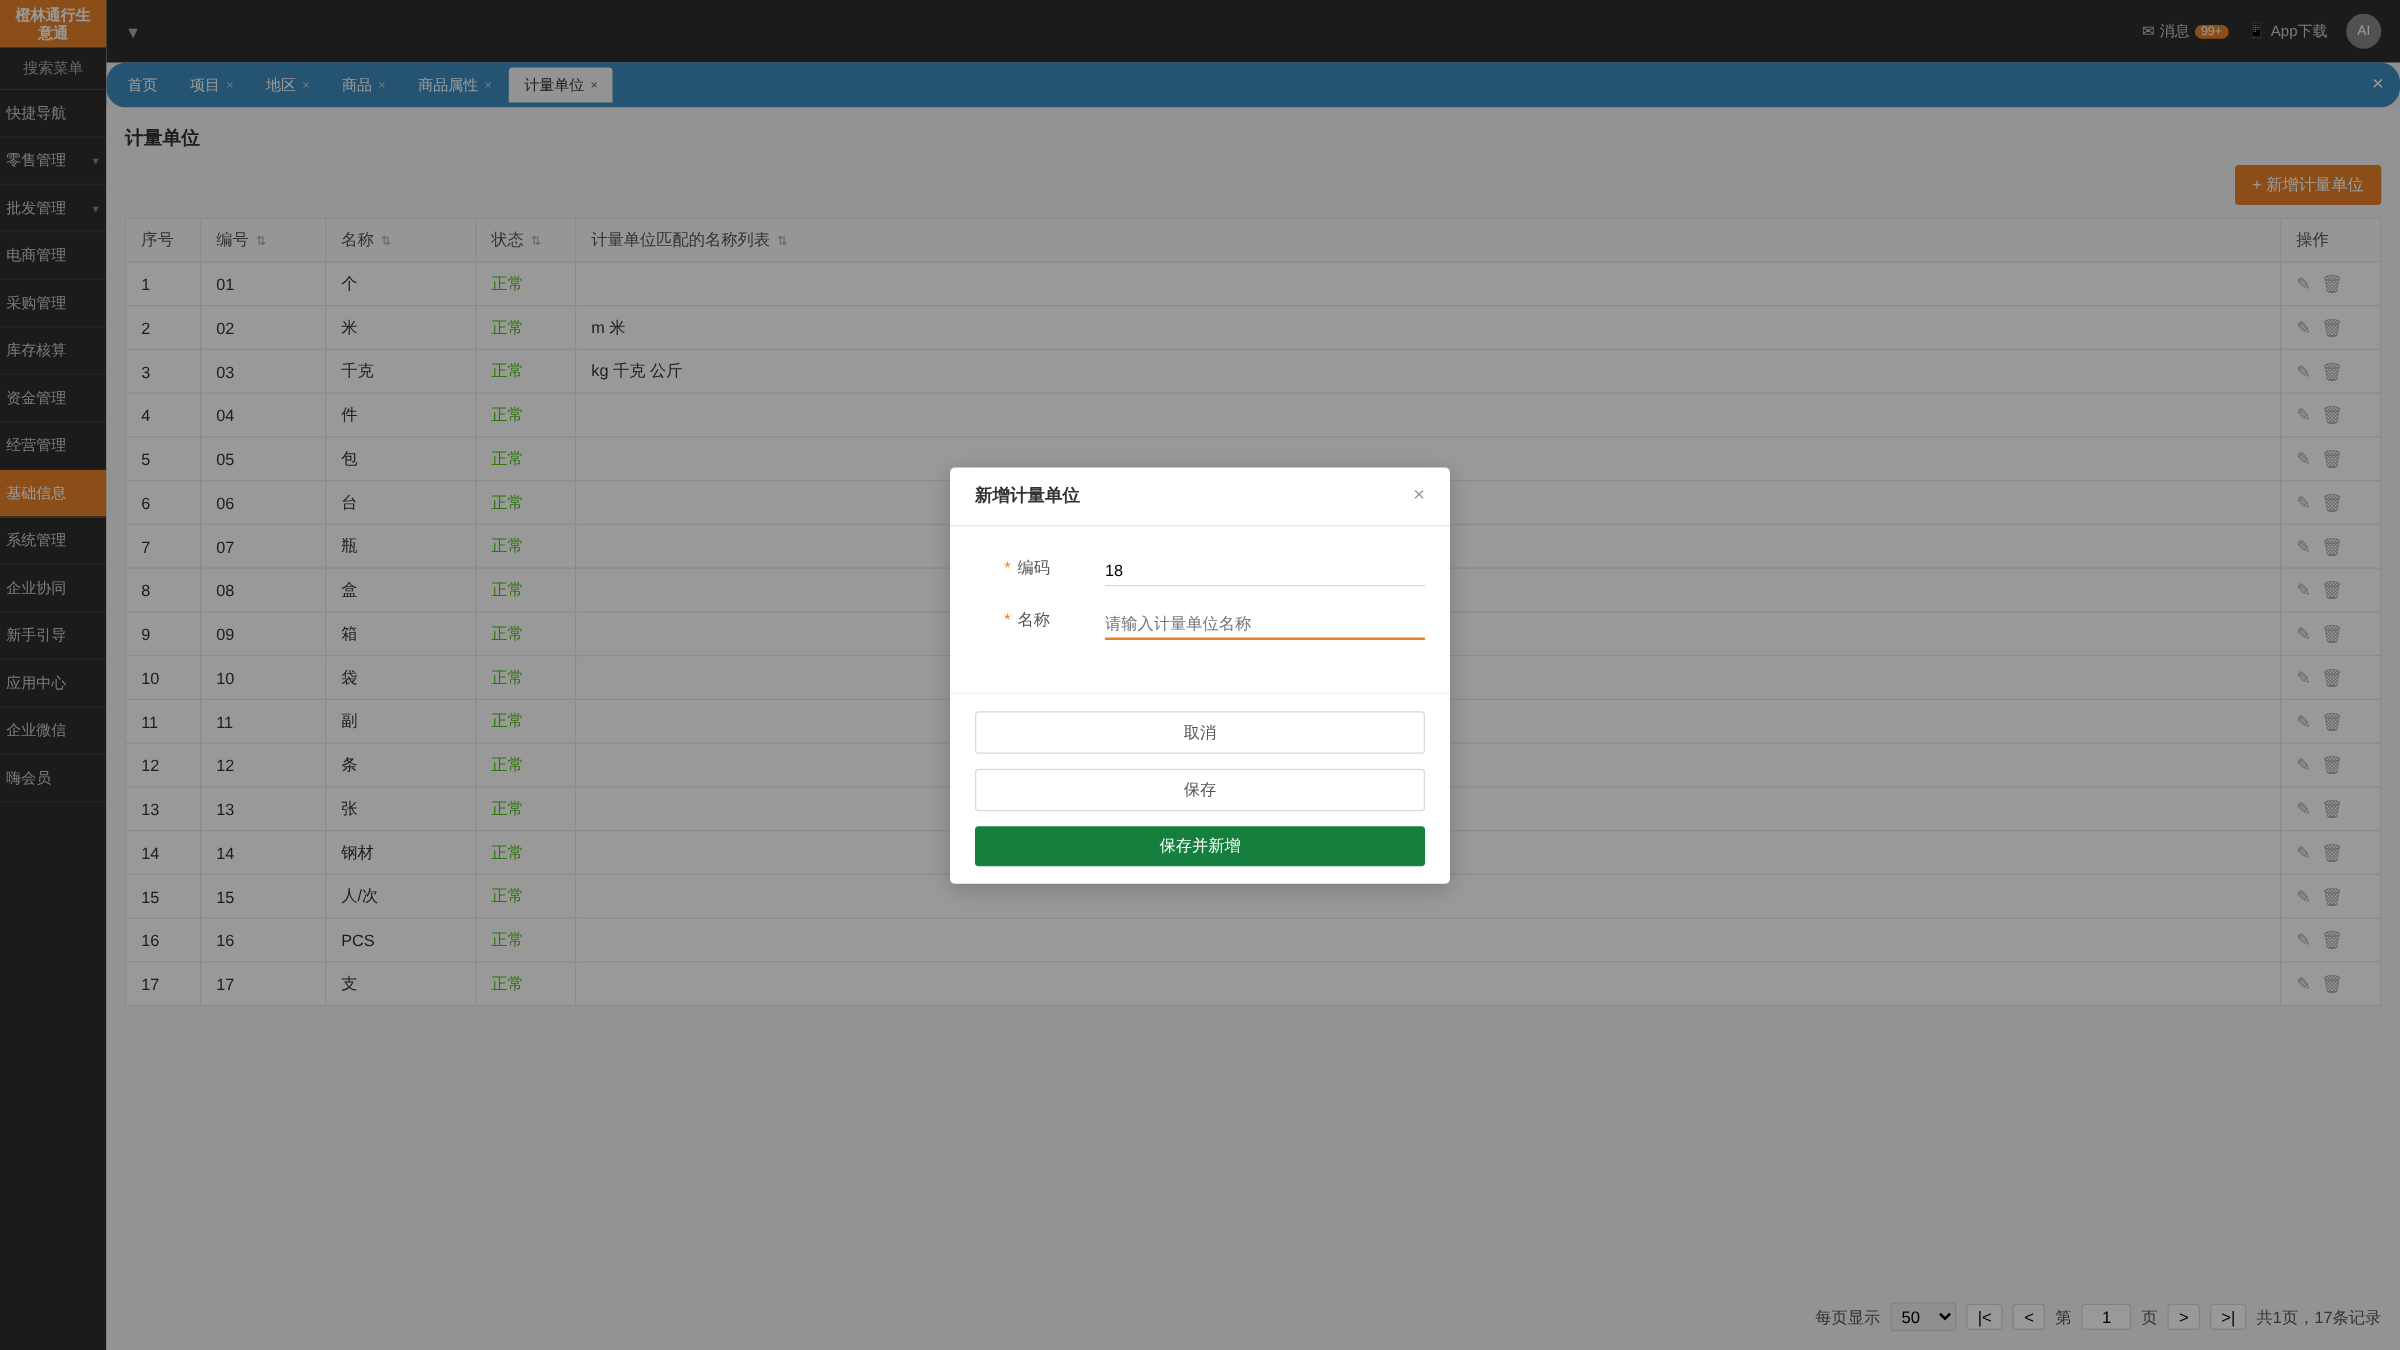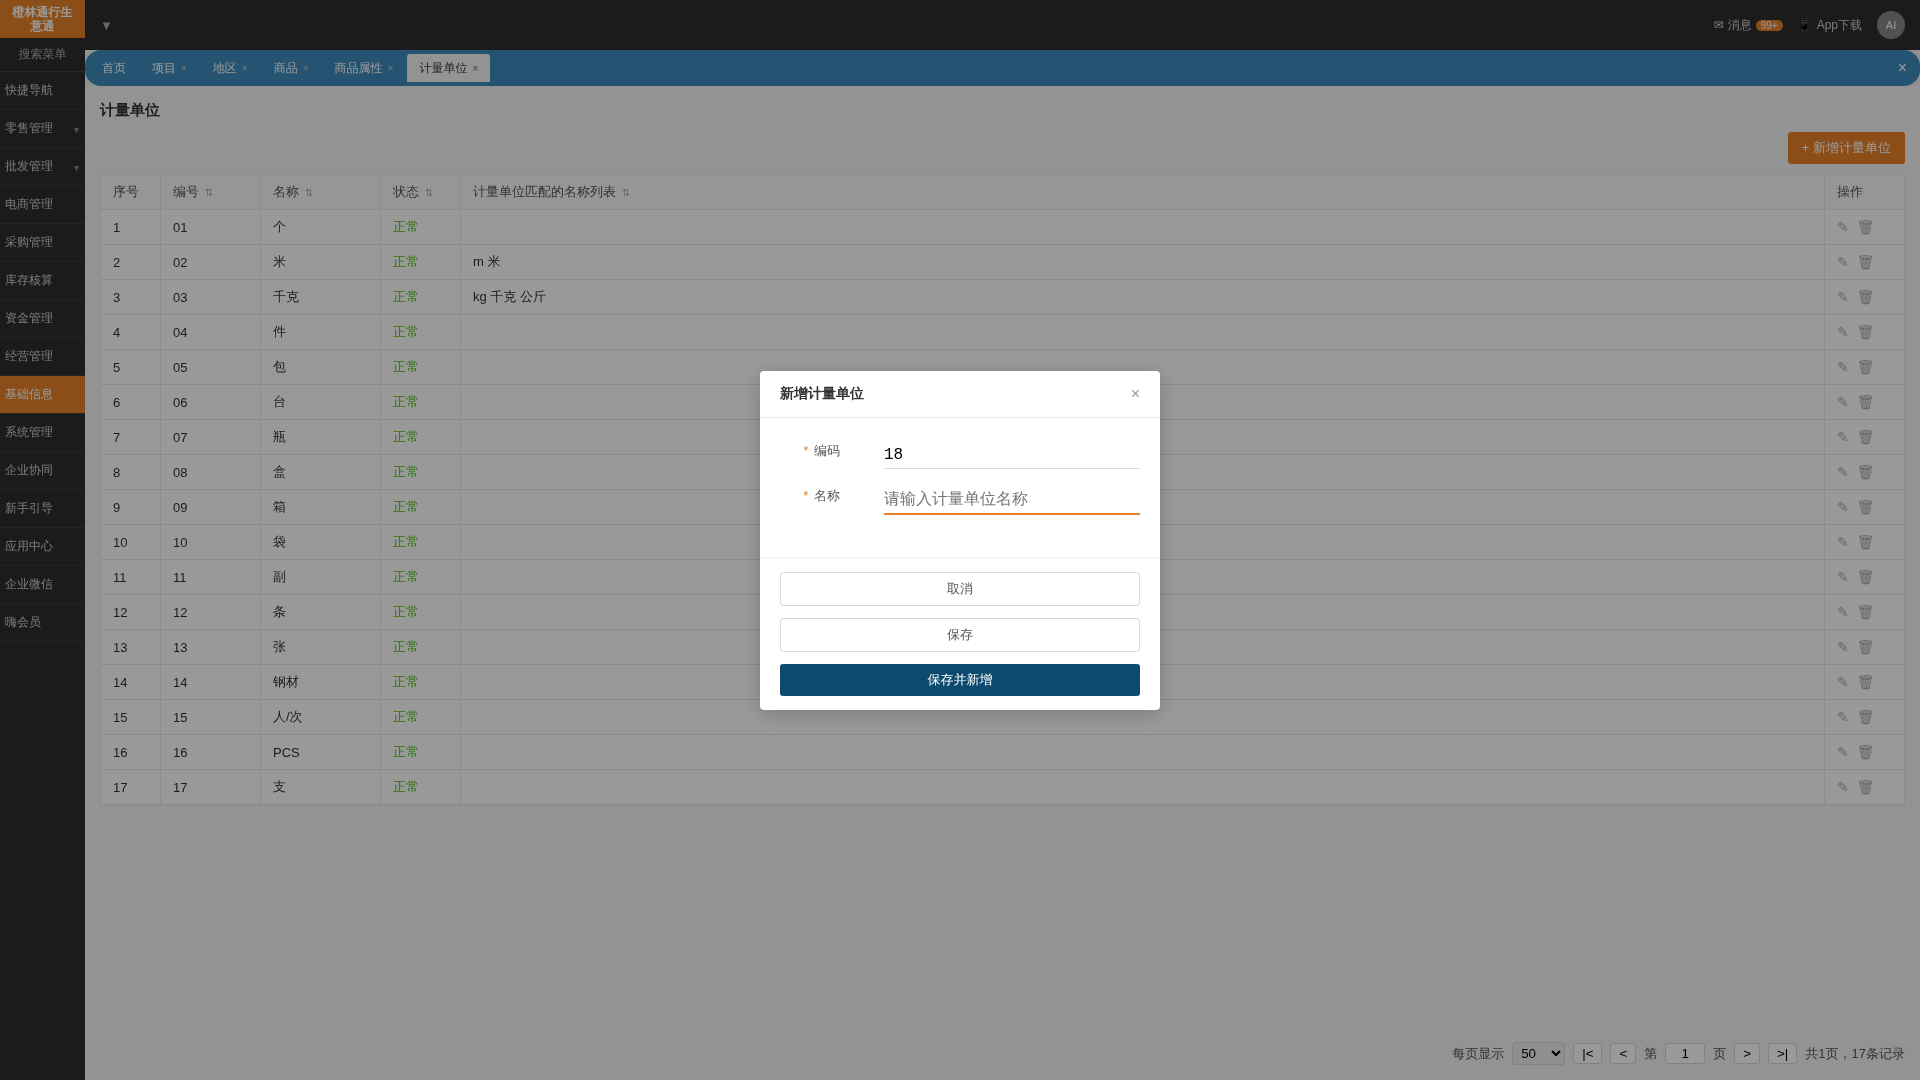--- a/index.html
+++ b/index.html
@@ -59,26 +59,26 @@
     
     .modal-overlay { position: fixed; top: 0; left: 0; width: 100%; height: 100%; background: rgba(0,0,0,0.4); z-index: 1000; display: flex; align-items: center; justify-content: center; }
     .modal { background: white; border-radius: 4px; width: 400px; box-shadow: 0 4px 20px rgba(0,0,0,0.2); }
     .modal-header { display: flex; align-items: center; justify-content: space-between; padding: 14px 20px; border-bottom: 1px solid #e8e8e8; }
     .modal-title { font-size: 14px; font-weight: bold; color: #333; }
     .modal-close { cursor: pointer; color: #999; font-size: 16px; border: none; background: none; }
     .modal-body { padding: 24px 20px; }
     .form-row { display: flex; align-items: flex-start; margin-bottom: 18px; gap: 34px; }
     .form-label { width: 60px; text-align: right; font-size: 13px; color: #555; margin-right: 10px; flex-shrink: 0; }
     .form-required { color: #e8832a; margin-right: 2px; }
-    .form-input { flex: 1; border: none; border-bottom: 1px solid #d9d9d9; padding: 4px 0; font-size: 16px; outline: none; font-family: Liberation Mono, monospace; }
+    .form-input { flex: 1; border: none; border-bottom: 1px solid #d9d9d9; padding: 4px 0; font-size: 13px; outline: none; }
     .form-input.name-input { border-bottom: 2px solid #e8832a; }
     .modal-footer { display: flex; justify-content: center; gap: 12px; padding: 14px 20px; border-top: 1px solid #f0f0f0; flex-direction: column; }
     .btn-cancel { border: 1px solid #d9d9d9; background: white; padding: 7px 20px; border-radius: 3px; cursor: pointer; font-size: 13px; color: #555; }
     .btn-save { background: white; border: 1px solid #d9d9d9; padding: 7px 20px; border-radius: 3px; cursor: pointer; font-size: 13px; color: #555; }
-    .btn-save-new { background: #0c4a6e; color: white; border: none; padding: 7px 20px; border-radius: 3px; cursor: pointer; font-size: 13px; }
+    .btn-save-new { background: #15803d; color: white; border: none; padding: 7px 20px; border-radius: 3px; cursor: pointer; font-size: 13px; }
 
     .col-seq { width: 60px; }
     .col-code { width: 100px; }
     .col-name { width: 120px; }
     .col-status { width: 80px; }
     .col-match { }
     .col-ops { width: 80px; }
   </style>
 </head>
 <body>

